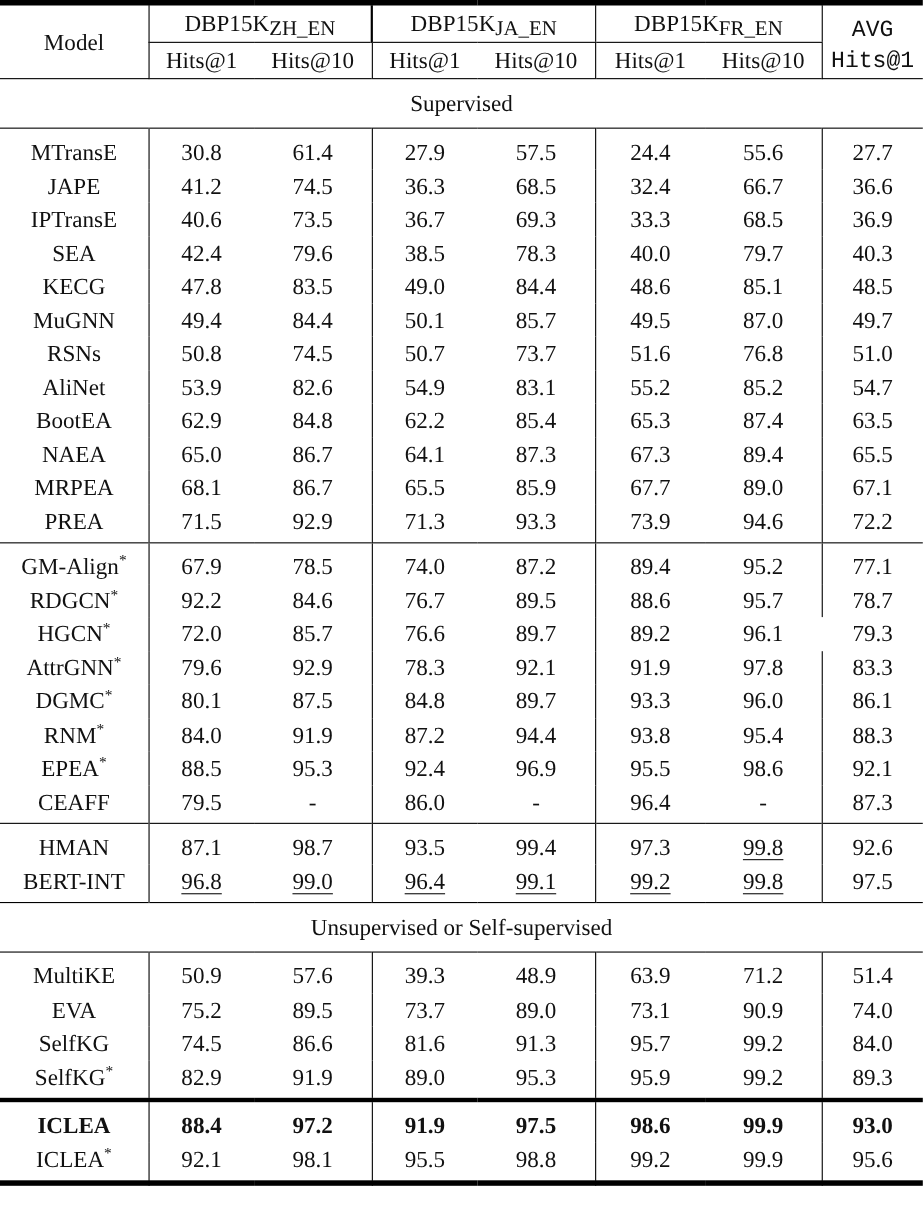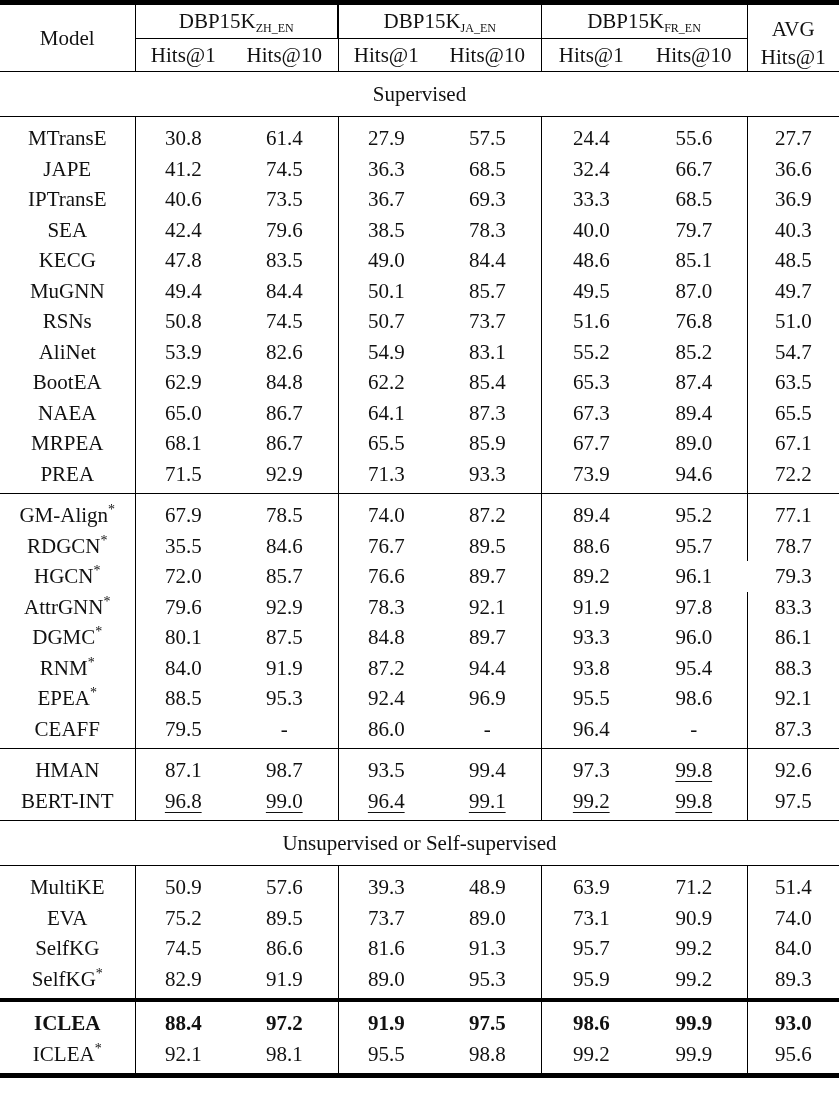--- a/index.html
+++ b/index.html
@@ -13,21 +13,21 @@
   col.c-h1c { width:100px; } col.c-h10c { width:106px; }
   col.c-avg { width:92px; }
   .topline { border-top:5px solid #000; }
   .bottomline { border-bottom:5px solid #000;padding-left:27px; }
   .midrule { border-bottom:1.5px solid #000; }
   .thickrule { border-bottom:4px solid #000; }
   .vl { border-left:1.5px solid #000; }
   .vr { border-right:1.5px solid #000; }
   .section td { height:44px; line-height:44px; }
   .underline { text-decoration:underline; text-underline-offset:4px; text-decoration-thickness:1.2px; }
-  sub { font-size:12px; vertical-align:-4px; line-height:0; }
+  sub { font-size:19px; vertical-align:-4px; line-height:0; }
   sup { font-size:14px; vertical-align:8px; line-height:0; }
   .cline { border-bottom:1.2px solid #000; }
   .gap-top td { padding-top:6px;margin-top:15px; }
   .gap-bot td { padding-bottom:4px; }
   .nobar-avg { border-left:1.5px solid transparent !important;margin-top:40px; }
 </style>
 </head>
 <body>
 
 <div class="wrap">
@@ -41,21 +41,21 @@
         <col class="c-h1c">
         <col class="c-h10c">
         <col class="c-avg">
     </colgroup>
     <thead>
       <tr class="hdr1 topline">
         <th rowspan="2" class="vr midrule" style="vertical-align:middle;"><span>Model</span></th>
         <th colspan="2" class="cline"><span>DBP15K</span><sub>ZH_EN</sub></th>
         <th colspan="2" class="vl cline" style="border-left-width:2.5px;"><span>DBP15K</span><sub>JA_EN</sub></th>
         <th colspan="2" class="vl cline"><span>DBP15K</span><sub>FR_EN</sub></th>
-        <th rowspan="2" class="vl midrule" style="vertical-align:top; line-height:28px; padding-top:10px;">
+        <th rowspan="2" class="vl midrule" style="vertical-align:top; line-height:28px; padding-top:10px;font-family:Liberation Mono, monospace;">
             <div>AVG</div>
             <div>Hits@1</div>
           </th>
       </tr>
       <tr class="hdr2 midrule">
         <th>Hits@1</th>
         <th>Hits@10</th>
         <th class="vl">Hits@1</th>
         <th>Hits@10</th>
         <th class="vl">Hits@1</th>
@@ -191,21 +191,21 @@
           <td><span>67.9</span></td>
           <td><span>78.5</span></td>
           <td class="vl"><span>74.0</span></td>
           <td><span>87.2</span></td>
           <td class="vl"><span>89.4</span></td>
           <td><span>95.2</span></td>
           <td class="vl"><span>77.1</span></td>
         </tr>
         <tr>
           <td class="vr"><span>RDGCN</span><sup>*</sup></td>
-          <td><span>35.5</span></td>
+          <td><span>92.2</span></td>
           <td><span>84.6</span></td>
           <td class="vl"><span>76.7</span></td>
           <td><span>89.5</span></td>
           <td class="vl"><span>88.6</span></td>
           <td><span>95.7</span></td>
           <td class="vl"><span>78.7</span></td>
         </tr>
         <tr>
           <td class="vr"><span>HGCN</span><sup>*</sup></td>
           <td><span>72.0</span></td>

